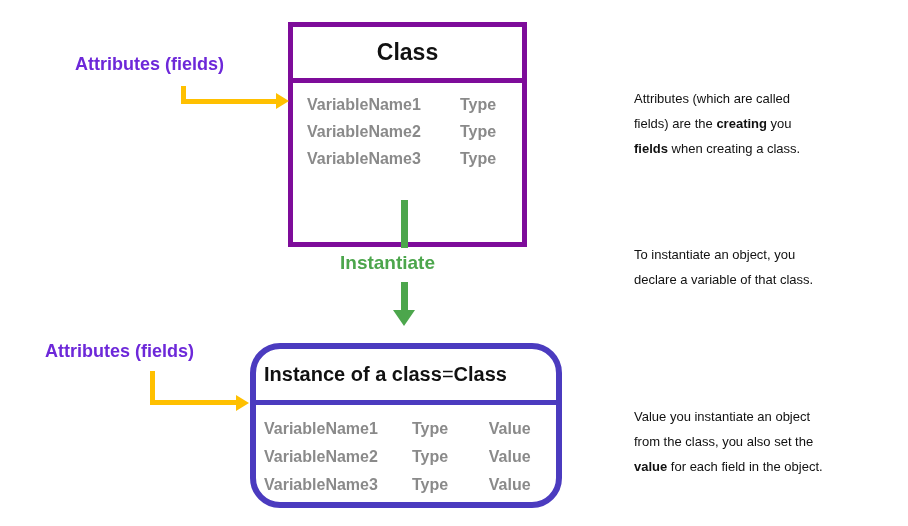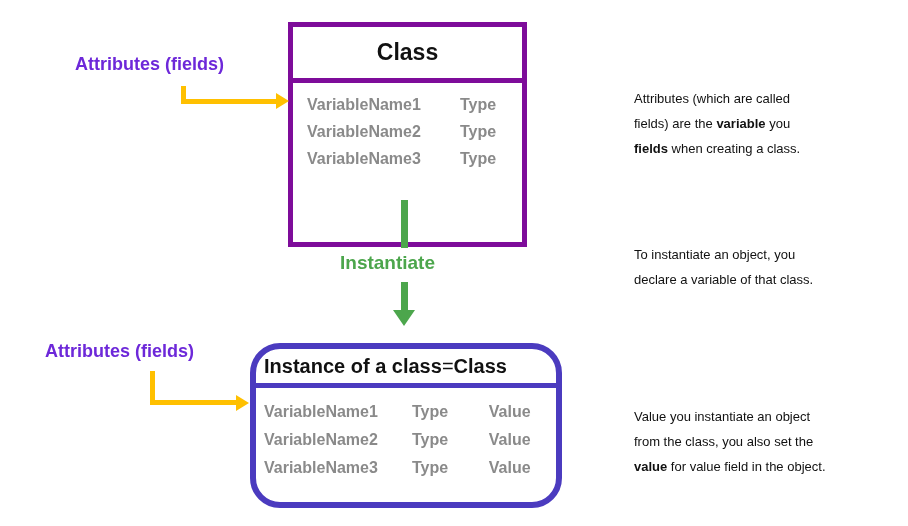--- a/index.html
+++ b/index.html
@@ -23,21 +23,21 @@
     font-size:16px;font-weight:700;color:#8a8a8a;}
   .class-box .col-name{width:153px;}
   .class-box .col-type{width:60px;}
   
   .instance-box{
     position:absolute;left:250px;top:343px;width:312px;height:165px;
     box-sizing:border-box;border:6px solid #4b3bbf;border-radius:30px;
     background:#fff;overflow:hidden;
   }
   .instance-box .box-header{
-    box-sizing:border-box;height:39px;border-bottom:5px solid #4b3bbf;
+    box-sizing:border-box;height:56px;border-bottom:5px solid #4b3bbf;
     display:flex;align-items:center;padding-left:8px;
     font-size:20px;color:#111;
   }
   .instance-box .box-body{padding:10px 0 0 8px;}
   .instance-box .field-row{display:flex;height:28px;align-items:center;
     font-size:16px;font-weight:700;color:#8a8a8a;}
   .instance-box .col-name{width:154px;}
   .instance-box .col-type{width:80px;}
   .instance-box .col-value{width:70px;}
   
@@ -135,28 +135,28 @@
 
   <div>
     <div class="green-bar" style="left:401px;top:200px;width:7px;height:48px;"></div>
     <div class="instantiate-label">Instantiate</div>
     <div class="green-bar" style="left:401px;top:282px;width:7px;height:28px;"></div>
     <div class="arrow-head-down" style="left:393px;top:310px;"></div>
   </div>
 
   <div class="note n1">
     <div><span>Attributes (which are called</span></div>
-    <div><span style=" margin-top: 48px;">fields</span><span>) are the </span><span style="font-weight: 700;">variable</span><span> you</span></div>
+    <div><span style=" margin-top: 48px;">fields</span><span>) are the </span><span style="font-weight: 700;">creating</span><span> you</span></div>
     <div><span style="font-weight: 700;">fields</span><span> when creating a class.</span></div>
   </div>
 
   <div class="note n2">
     <div><span>To instantiate an object, you</span></div>
     <div><span>declare a variable of that class.</span></div>
   </div>
 
   <div class="note n3">
     <div><span>Value you instantiate an object</span></div>
     <div><span>from the class, you also set the</span></div>
-    <div><span style="font-weight: 700;">value</span><span> for value field in the object.</span></div>
+    <div><span style="font-weight: 700;">value</span><span> for each field in the object.</span></div>
   </div>
 
 </div>
 
 </body></html>

